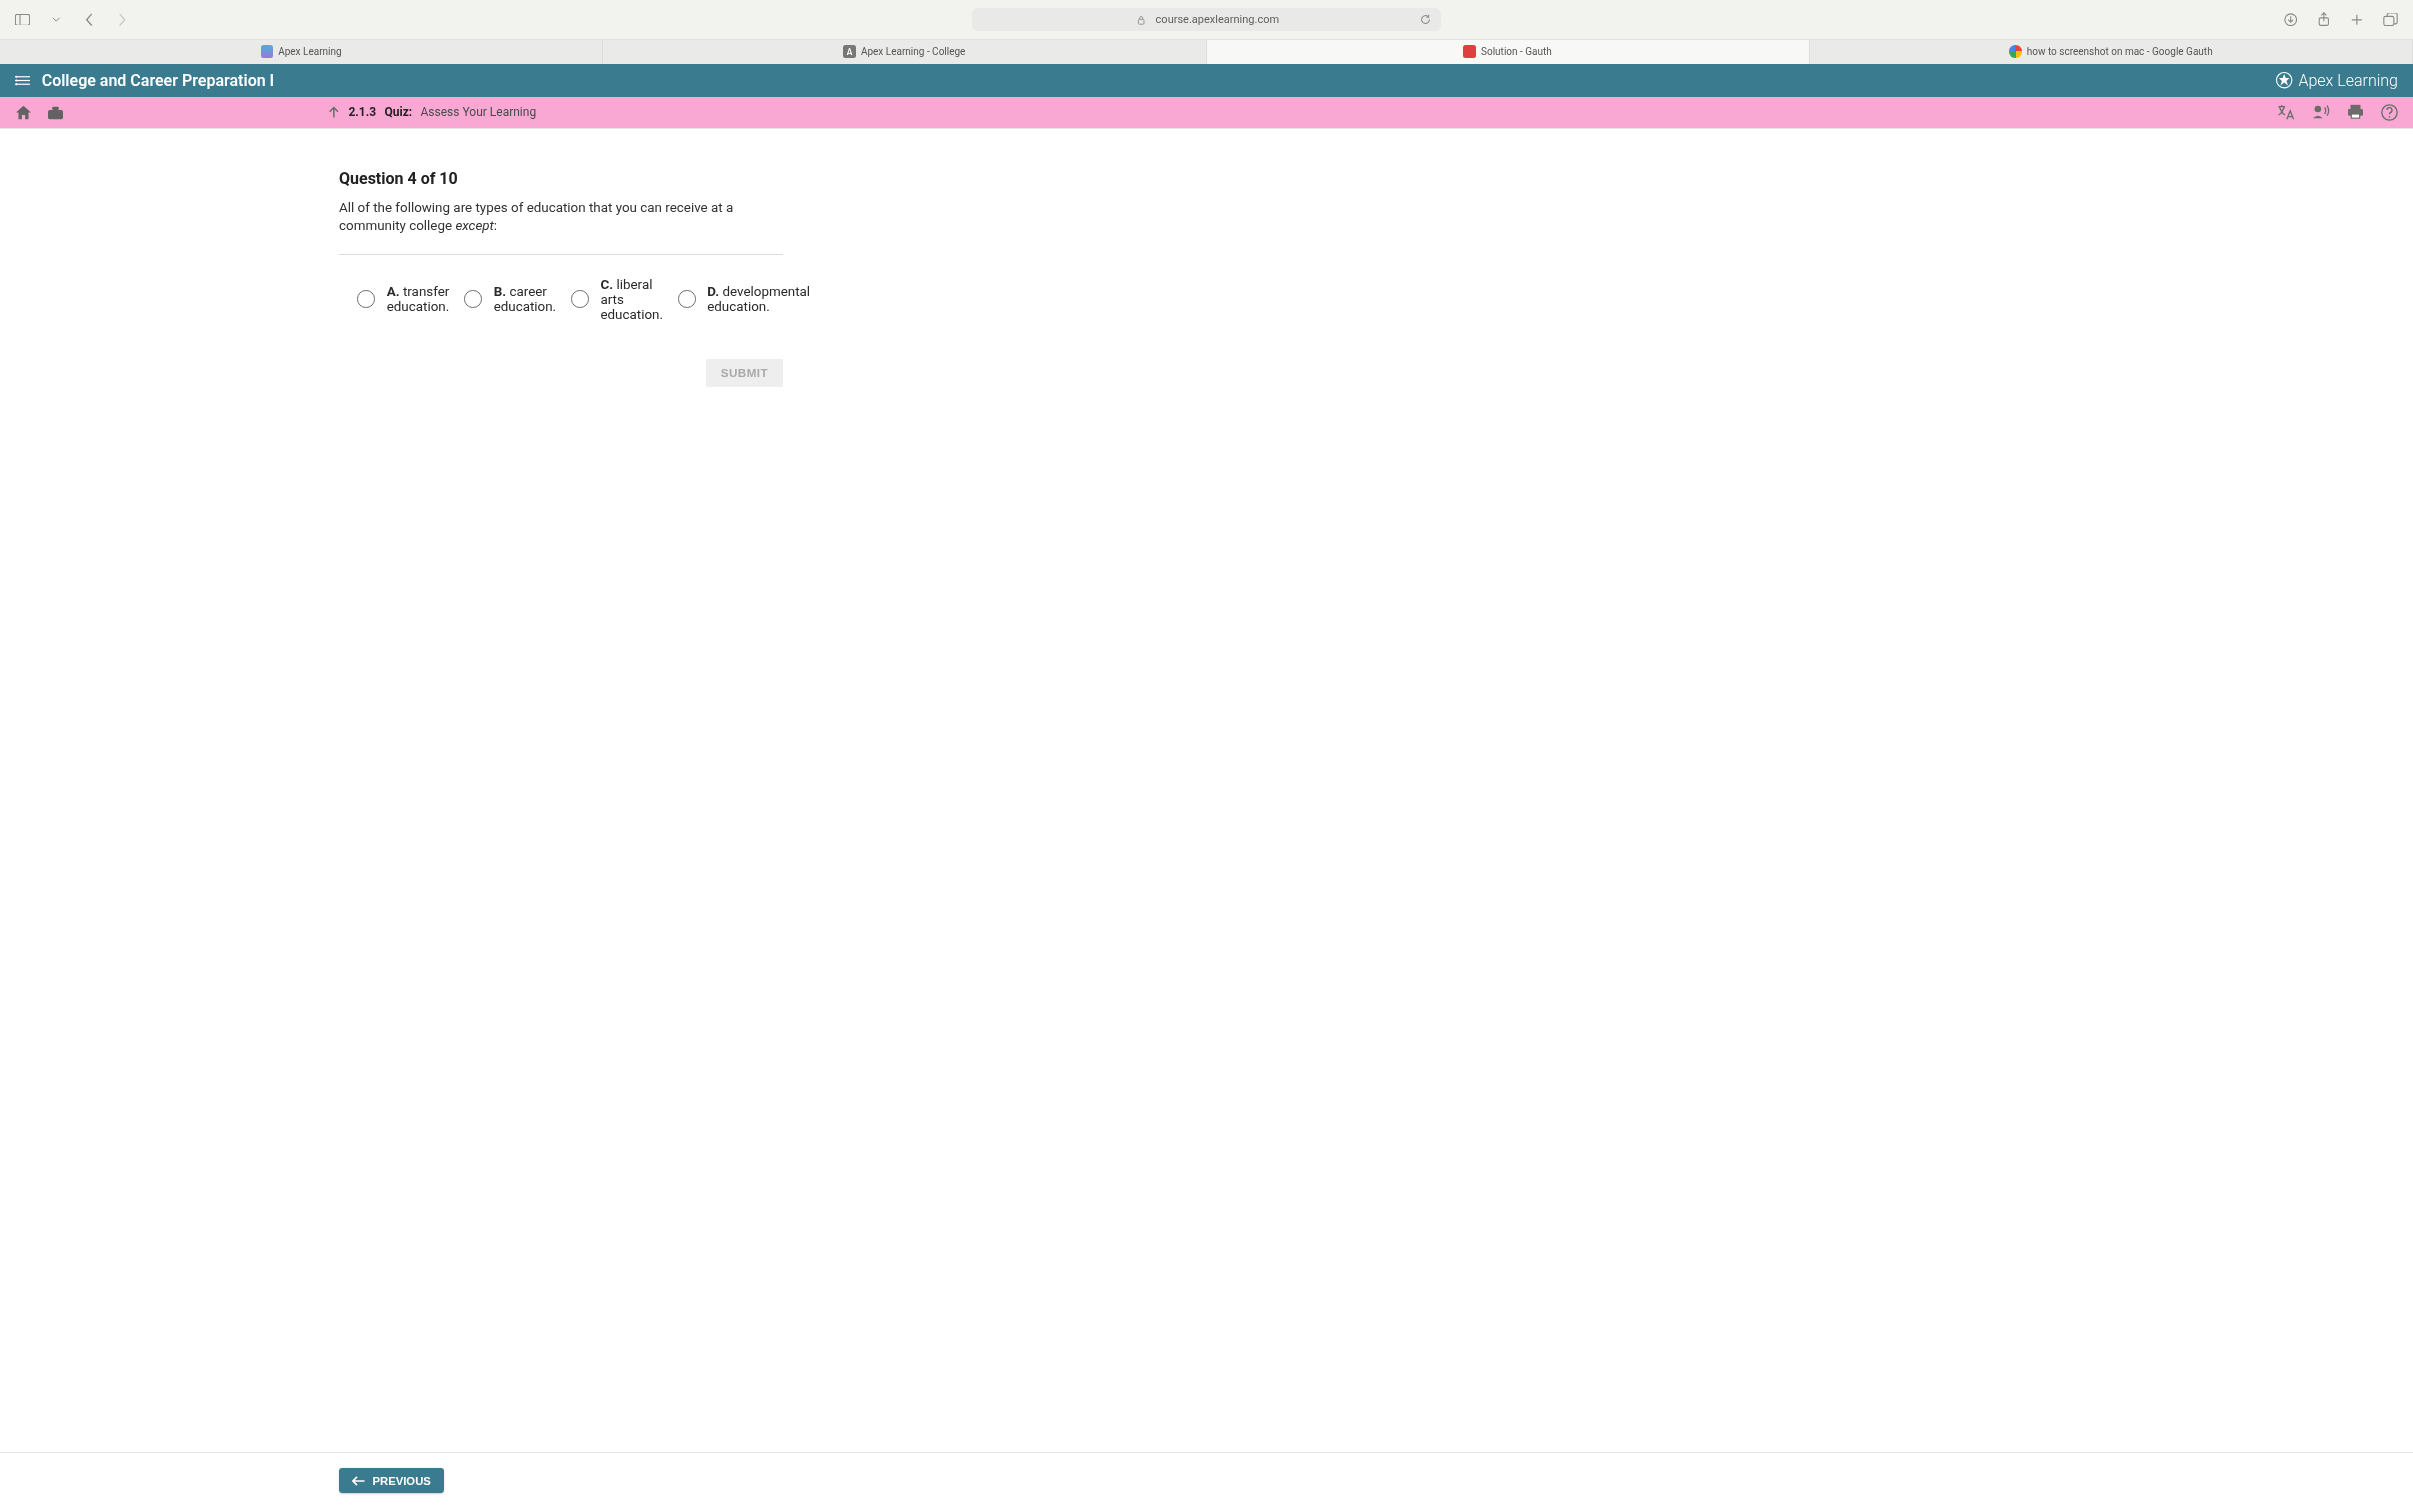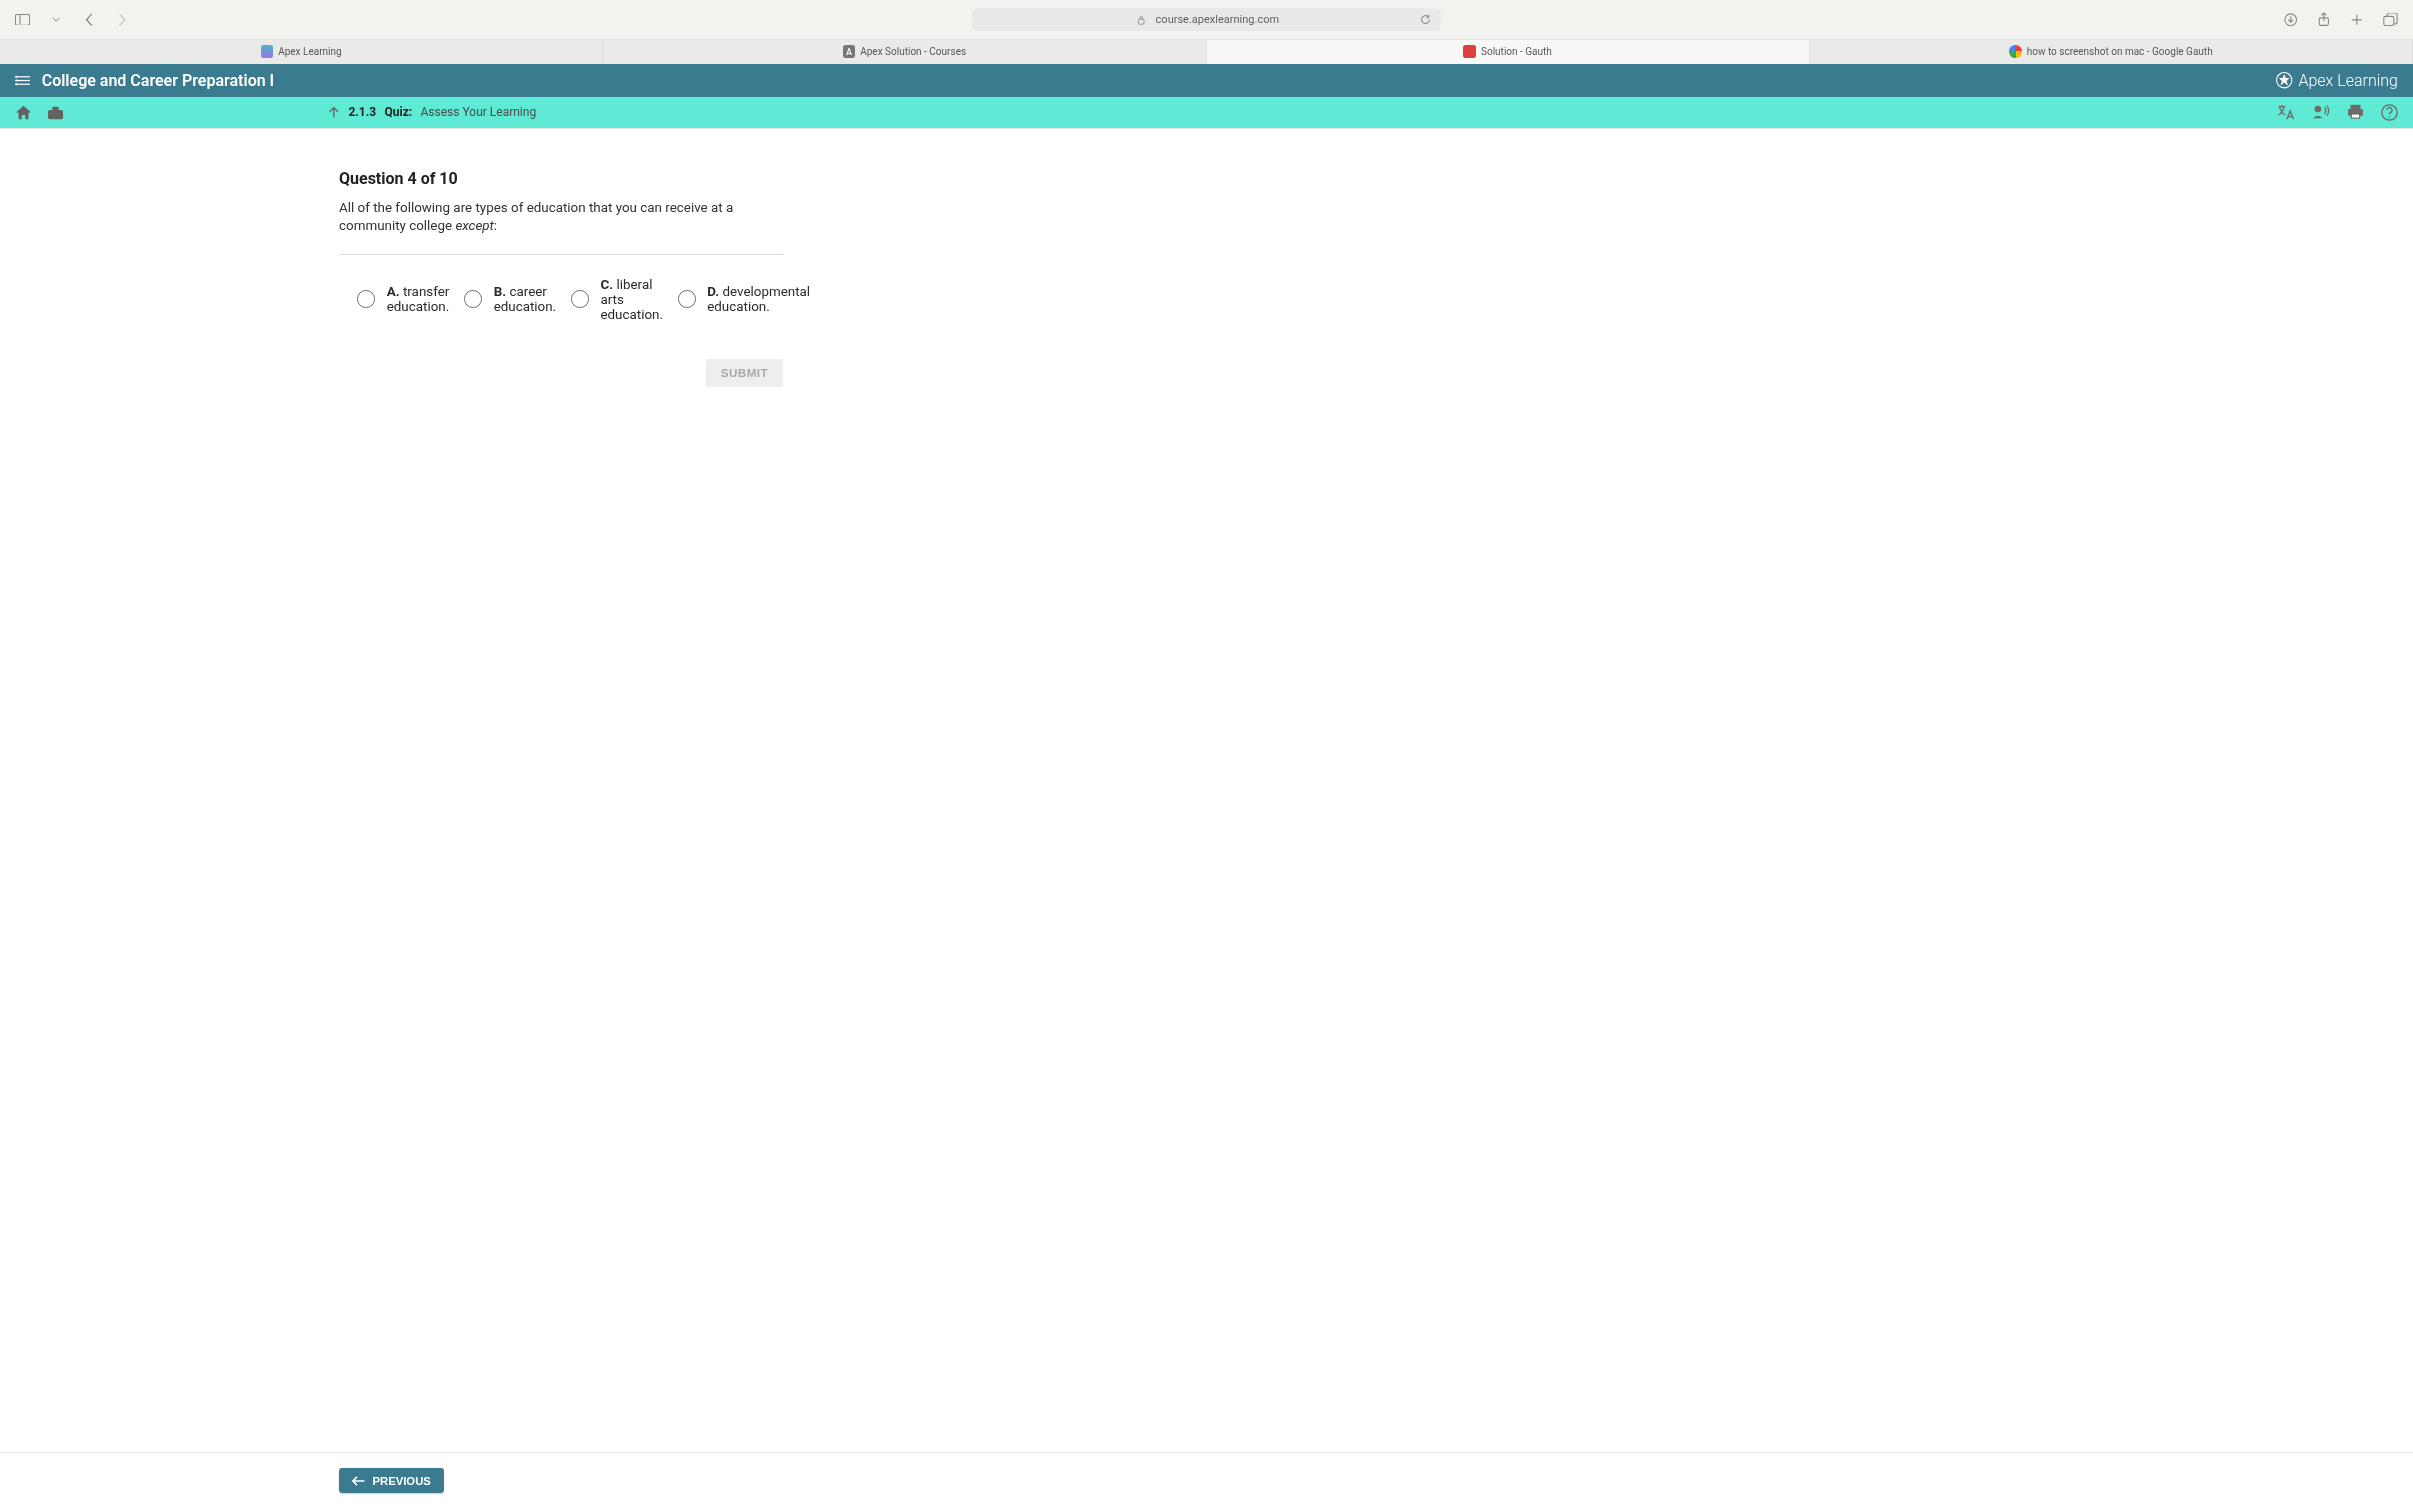--- a/index.html
+++ b/index.html
@@ -50,21 +50,21 @@
       display: flex; align-items: center; padding: 0 15px;
     }
     .hamburger { margin-right: 11.7px; cursor:pointer; }
     .course-title { font-size: 16px; font-weight: 600; }
     .brand { margin-left: auto; display:flex; align-items:center; gap:5px; font-size:16px; }
     .brand-logo { width:18.4px; height:18.4px; display:inline-block; }
     .brand-text { font-weight:300; }
 
     
     .sub-header {
-      height: 32px; background: #5eead4; border-bottom: 0.8px solid #e6e6e6;
+      height: 32px; background: #f9a8d4; border-bottom: 0.8px solid #e6e6e6;
       display: flex; align-items: center; padding: 0 15px; gap: 13.4px;
     }
     .sub-left-icons { display:flex; gap:15px; color:#626262; }
     .sub-center { margin-left: 251px; display:flex; align-items:center; gap:8.4px; color:#333; font-size:12px; }
     .up-arrow { color:#6b6b6b; font-size:15px; }
     .lesson-code { font-weight: 700; color:#222; }
     .lesson-kind { font-weight: 700; color:#222; }
     .lesson-title { color:#4a4a4a; }
     .sub-right-icons { margin-left:auto; display:flex; gap:17px; color:#6b6b6b; }
 
@@ -170,21 +170,21 @@
   </div>
 </div>
 
 <div class="tab-strip">
   <div class="tab">
     <span class="tab-favicon favi-apex"></span>
     <span>Apex Learning</span>
   </div>
   <div class="tab">
     <span class="tab-favicon favi-a">A</span>
-    <span>Apex Solution - Courses</span>
+    <span>Apex Learning - College</span>
   </div>
   <div class="tab active">
     <span class="tab-favicon favi-gauth"></span>
     <span>Solution - Gauth</span>
   </div>
   <div class="tab">
     <span class="tab-favicon favi-g"></span>
     <span>how to screenshot on mac - Google Gauth</span>
   </div>
 </div>

